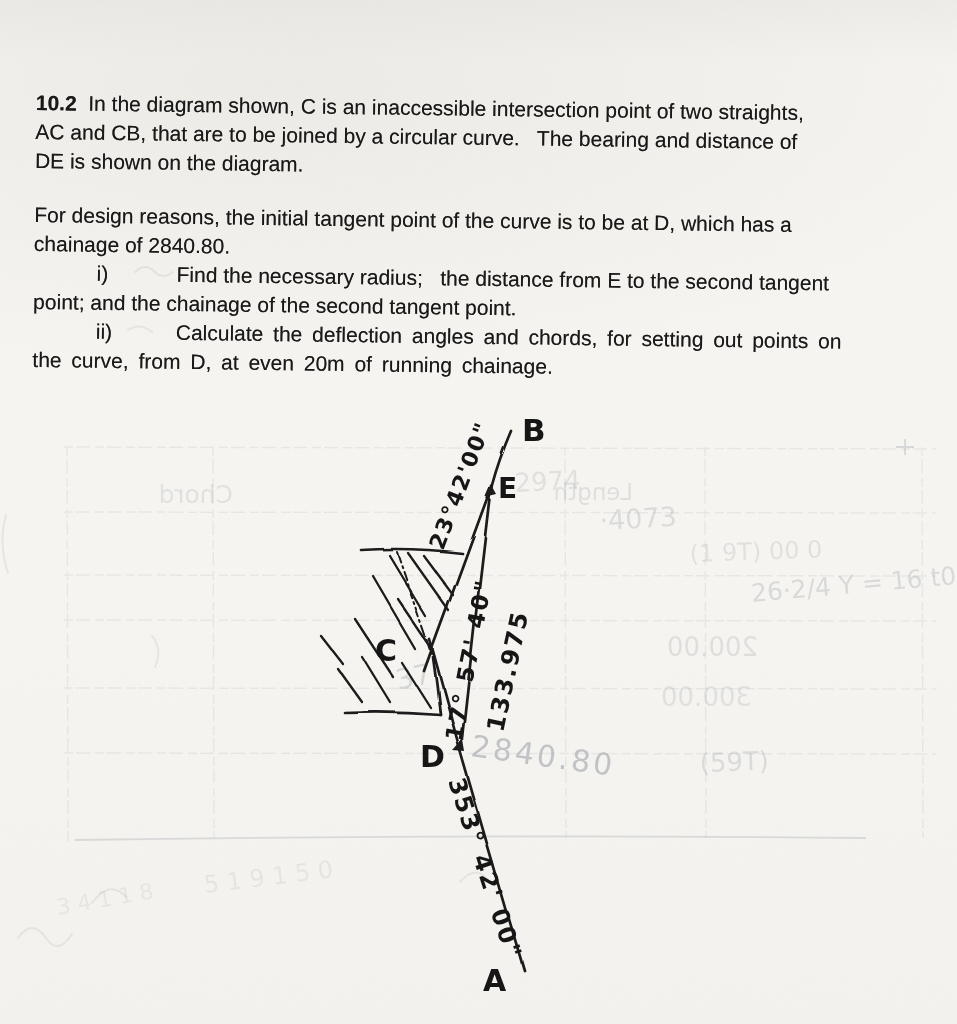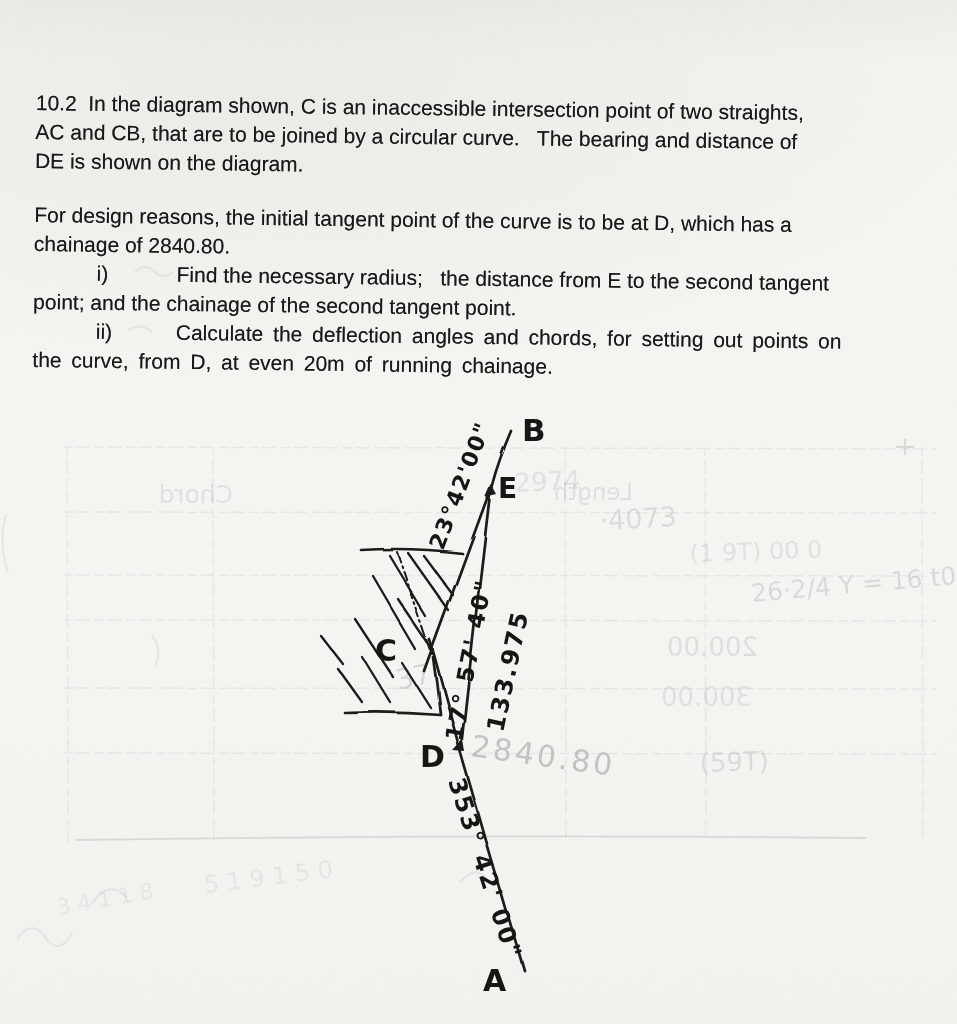--- a/index.html
+++ b/index.html
@@ -18,21 +18,21 @@
     position:absolute;left:36px;top:88px;width:910px;
     transform:rotate(0.75deg);transform-origin:0 0;
     font-size:21px;line-height:29px;color:#191919;
     text-shadow:0 0 0.5px rgba(20,20,20,0.6);
     z-index:2;
   }
   .problem-text p{margin:0;white-space:pre-wrap;}
   .p2{margin-top:25px !important;}
   .li{text-indent:63px;}
   .enum{display:inline-block;width:80px;text-indent:0;}
-  .num{font-weight:400;}
+  .num{font-weight:700;}
   .ws{word-spacing:4px;}
   svg.diagram{position:absolute;inset:0;z-index:1;}
   .hand{font-family:"DejaVu Sans", sans-serif;font-weight:700;fill:#161616;}
   .ghost{font-family:"DejaVu Sans", sans-serif;fill:#8f949e;}
 </style>
 </head>
 <body>
 
 <div class="page">
 

